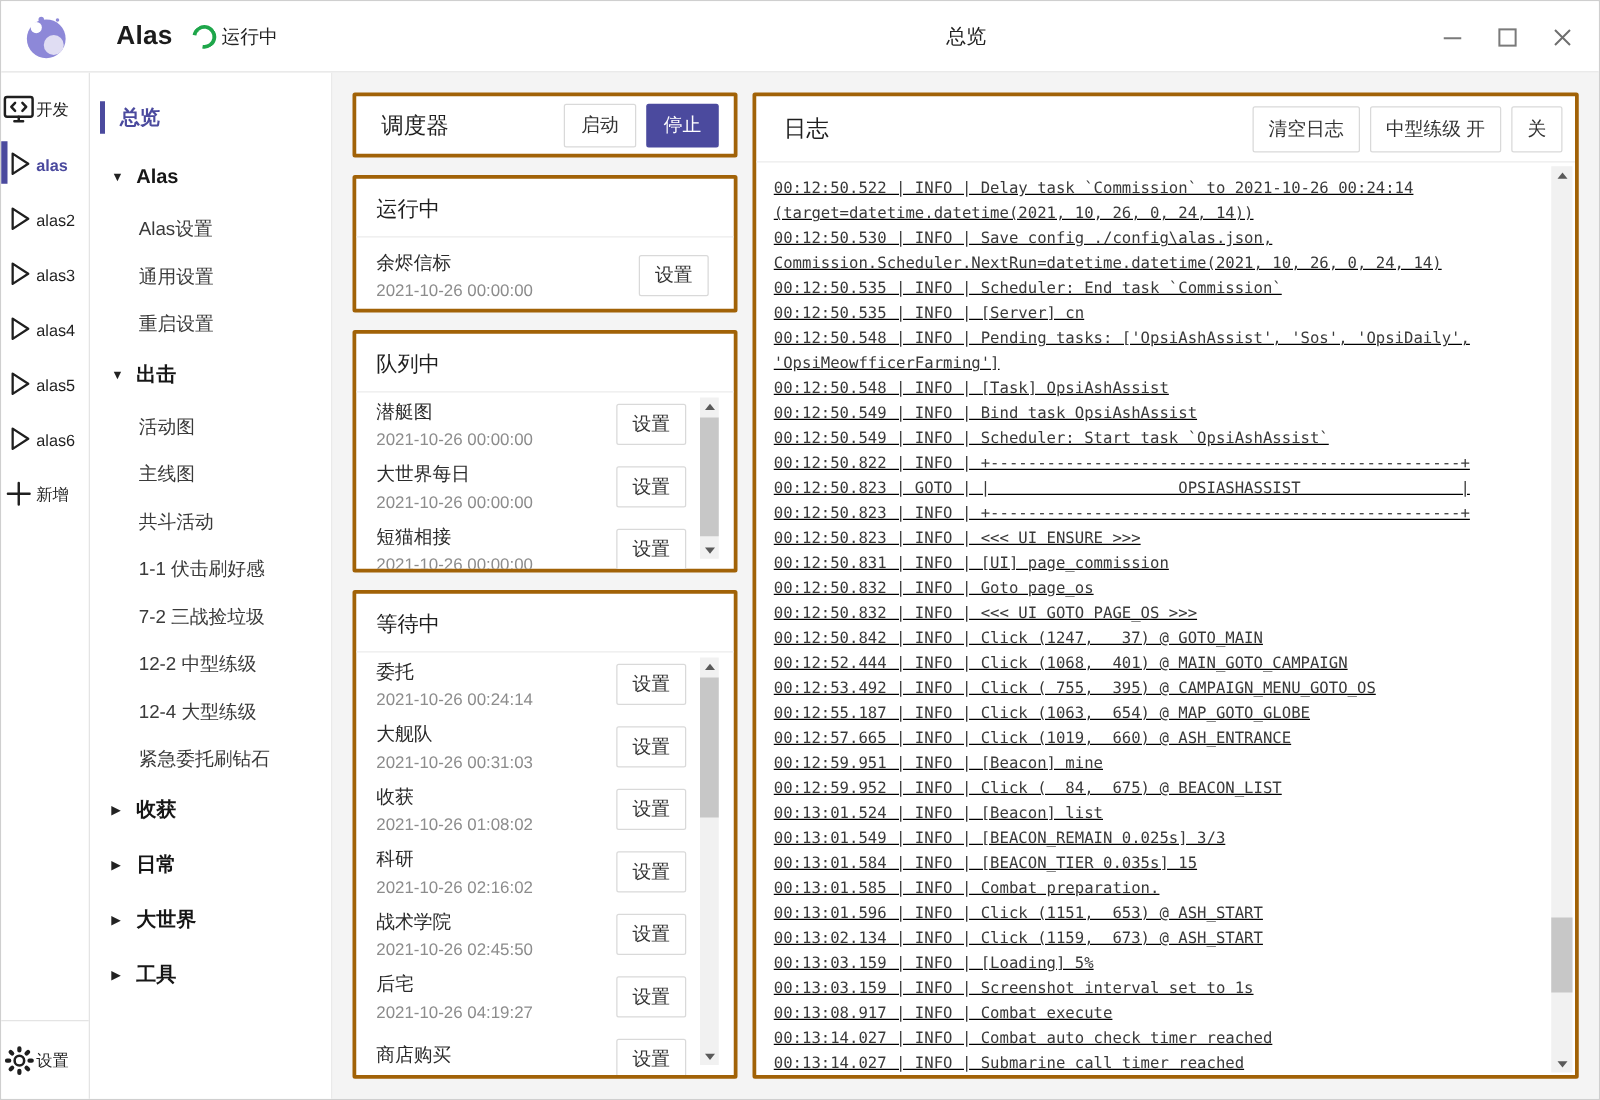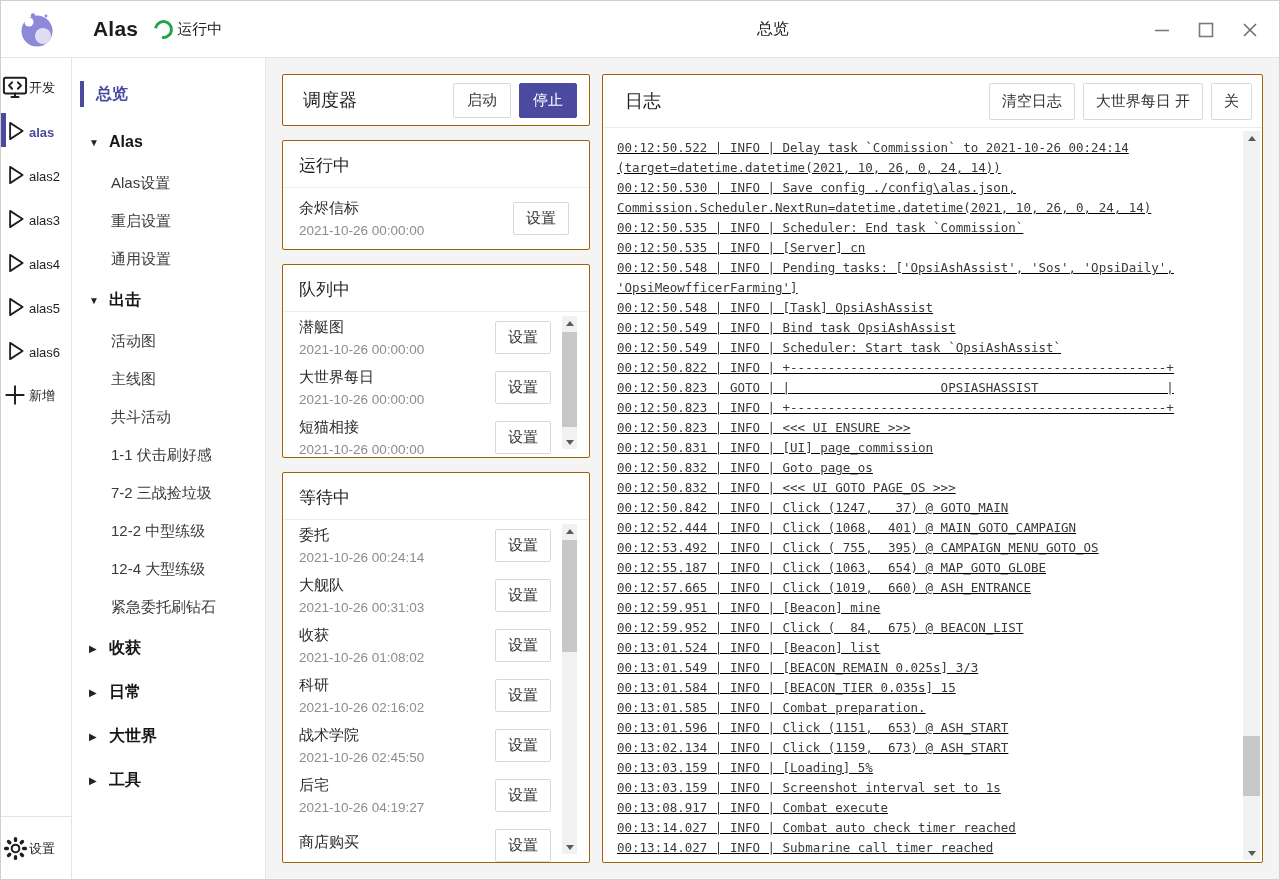--- a/index.html
+++ b/index.html
@@ -36,21 +36,21 @@
   .menu-item { display:flex; align-items:center; font-size:15px; color:#3a3a3a; cursor:pointer; }
   .menu-item .arrow { font-size:10px; color:#222; width:12px; margin-right:8px; flex-shrink:0; }
   .menu-item .arrow:empty { display:none; }
   .menu-item.overview { height:36px; font-size:16px; font-weight:bold; color:#4b4a9e; padding-left:24px; position:relative; margin-bottom:8px; }
   .menu-item.overview::before { content:""; position:absolute; left:8px; top:5px; bottom:5px; width:4px; background:#4b4a9e; }
   .menu-item.group { height:44px; font-size:16px; font-weight:bold; color:#161616; padding-left:17px; }
   .menu-item.child { height:38px; padding-left:39px; }
 
   
   .content { flex:1; min-width:0; background:#f4f4f4; padding:16px; display:flex; gap:12px; }
-  .panel { background:#fff; border:1px solid #a16207; border-radius:2px; }
+  .panel { background:#fff; border:3px solid #a16207; border-radius:2px; }
   .left-col { width:308px; flex-shrink:0; display:flex; flex-direction:column; gap:14px; }
 
   .sched-head { height:52px; display:flex; align-items:center; padding:0 12px 0 20px; }
   .sched-title { font-size:18px; color:#1f1f1f; flex:1; }
   .btn { border:1px solid #d9d9d9; background:#fff; color:#333; font-size:15px; padding:7px 13px; border-radius:2px; cursor:pointer; font-family:inherit; }
   .btn.primary { background:#4b4a9e; border-color:#4b4a9e; color:#fff; }
   .sched-head .btn + .btn { margin-left:8px; }
 
   .sec-panel { display:flex; flex-direction:column; min-height:0; }
   .sec-head { font-size:17px; color:#1f1f1f; padding:13px 16px 10px; border-bottom:1px solid #ececec; margin:0 0 0 0; }
@@ -228,25 +228,25 @@
         <div class="menu-item group">
         <span class="arrow">▼</span>
         <span class="label">Alas</span>
       </div>
         <div class="menu-item child">
 
         <span class="label">Alas设置</span>
       </div>
         <div class="menu-item child">
 
+        <span class="label">通用设置</span>
+      </div>
+        <div class="menu-item child">
+
         <span class="label">重启设置</span>
-      </div>
-        <div class="menu-item child">
-
-        <span class="label">通用设置</span>
       </div>
         <div class="menu-item group">
         <span class="arrow">▼</span>
         <span class="label">出击</span>
       </div>
         <div class="menu-item child">
 
         <span class="label">活动图</span>
       </div>
         <div class="menu-item child">
@@ -426,21 +426,21 @@
             </div>
           </div>
         </div>
 
       </section>
 
       <section class="panel log-panel">
         <div class="log-head">
           <div class="log-title">日志</div>
           <button class="btn">清空日志</button>
-          <button class="btn">大世界每日 开</button>
+          <button class="btn">中型练级 开</button>
           <button class="btn">关</button>
         </div>
         <div class="log-body">
           <div class="log-lines">
 
           <div class="log-line">00:12:50.522 | INFO | Delay task `Commission` to 2021-10-26 00:24:14</div>
               <div class="log-line">(target=datetime.datetime(2021, 10, 26, 0, 24, 14))</div>
               <div class="log-line">00:12:50.530 | INFO | Save config ./config\alas.json,</div>
               <div class="log-line">Commission.Scheduler.NextRun=datetime.datetime(2021, 10, 26, 0, 24, 14)</div>
               <div class="log-line">00:12:50.535 | INFO | Scheduler: End task `Commission`</div>

